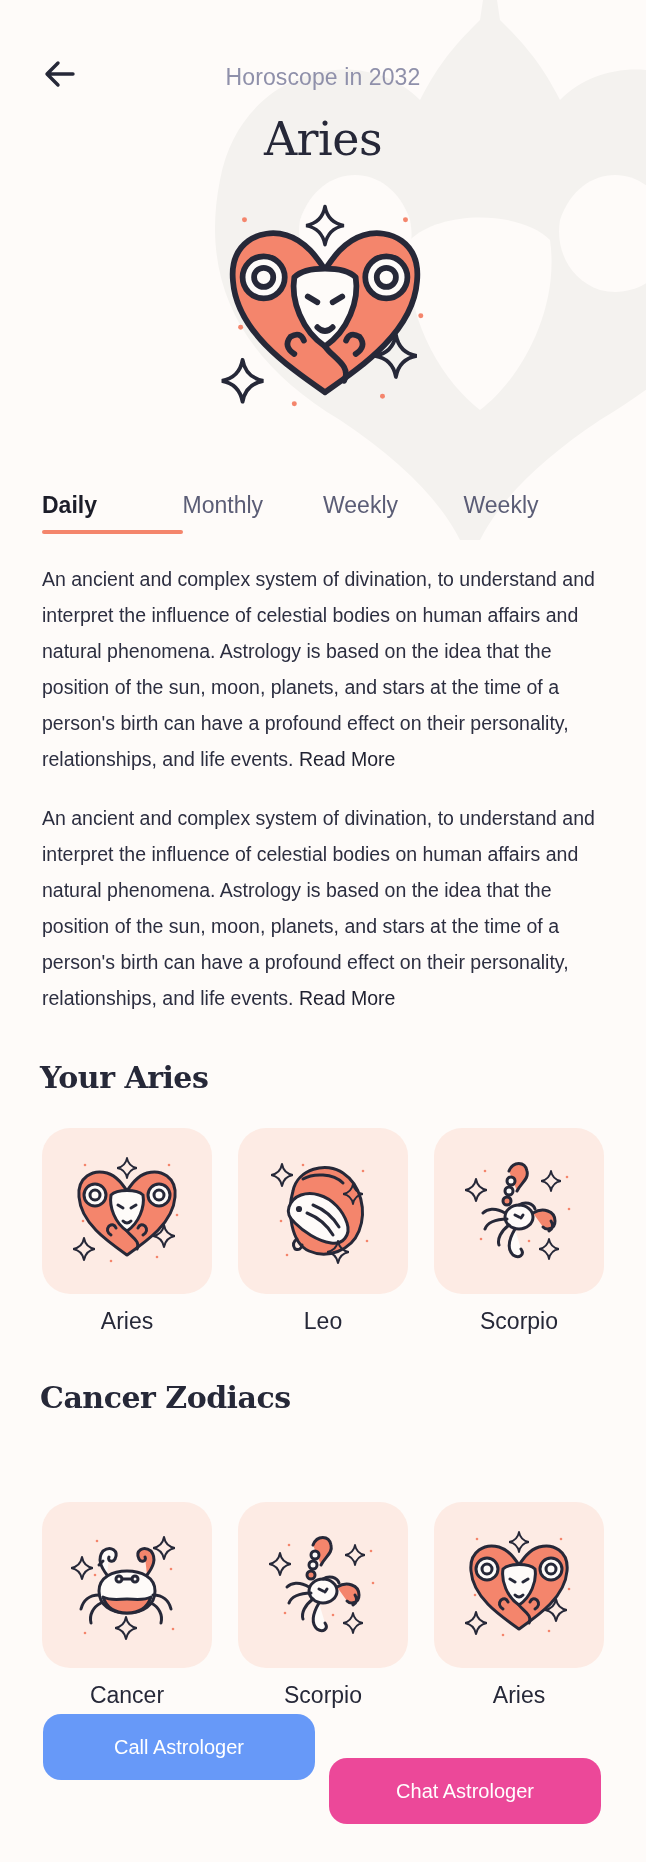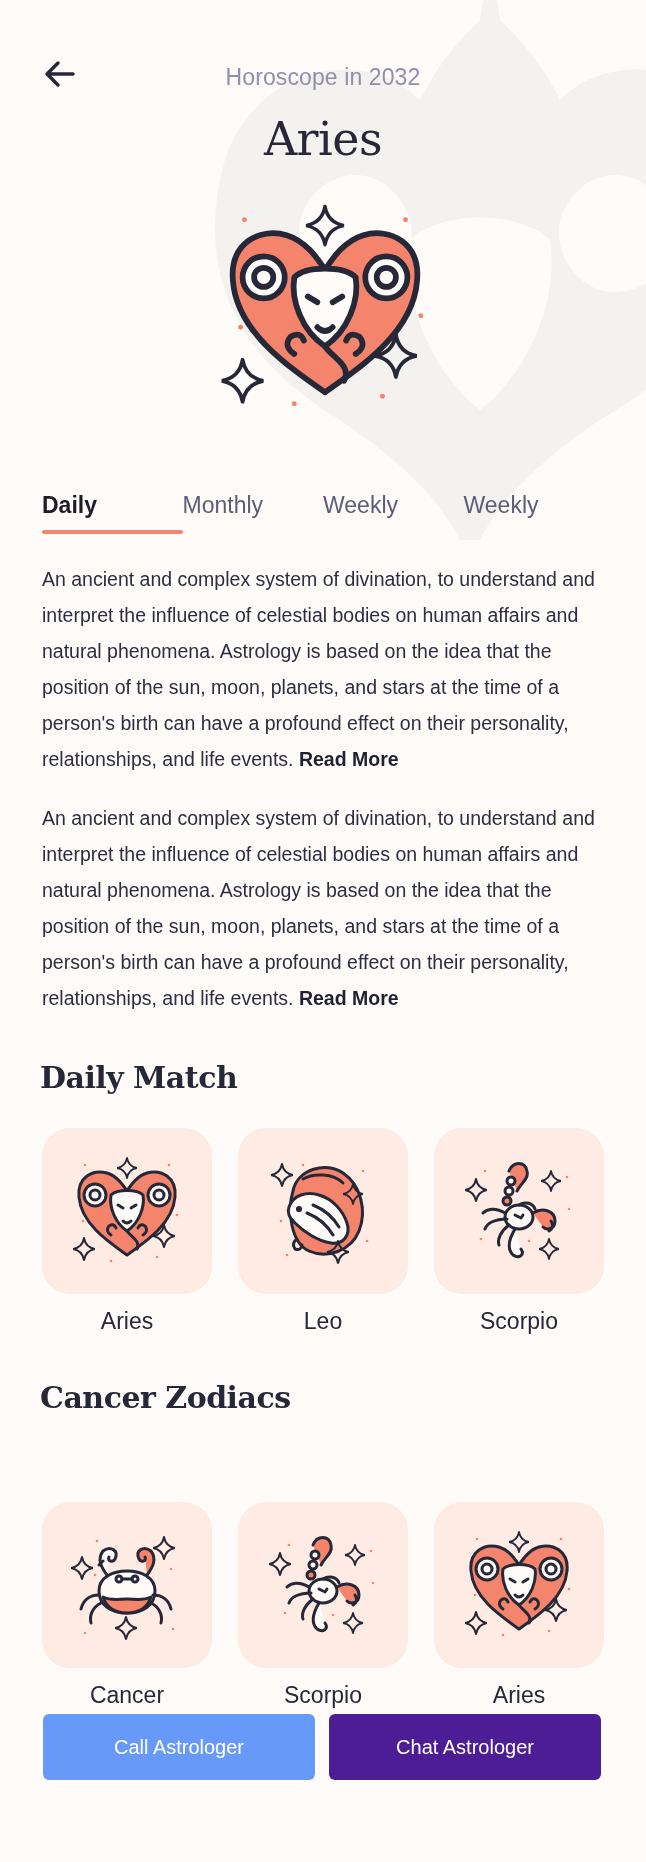--- a/index.html
+++ b/index.html
@@ -13,40 +13,40 @@
   .title { position: absolute; left: 0; width: 646px; top: 112px; text-align: center; font-family: "DejaVu Serif", "Liberation Serif", serif; font-size: 46px; color: #262838; letter-spacing: -0.5px; }
 
   .hero { position: absolute; left: 210px; top: 188px; width: 230px; height: 240px; }
 
   .tabs { position: absolute; left: 42px; top: 484px; width: 562px; height: 50px; display: flex; }
   .tab { flex: 1; font-size: 23px; color: #5b5d76; padding-top: 8px; cursor: pointer; position: relative; }
   .tab.active { color: #1c1d29; font-weight: bold; }
   .tab.active::after { content: ""; position: absolute; left: 0; right: 0; bottom: 0; height: 4px; background: #f4856c; border-radius: 2px; }
 
   .para { position: absolute; left: 42px; width: 570px; font-size: 19.5px; line-height: 36px; color: #2c2e40; }
-  .para .read-more { font-weight: bold; color: #1f2030; cursor: pointer; }
+  .para .read-more { font-weight: normal; color: #1f2030; cursor: pointer; }
   .p1 { top: 561px; }
   .p2 { top: 800px; }
 
   .section-title { position: absolute; left: 40px; font-family: "DejaVu Serif", "Liberation Serif", serif; font-size: 30px; color: #262838; letter-spacing: -0.5px; font-weight: bold; }
   .st1 { top: 1060px; }
   .st2 { top: 1380px; }
 
   .grid { position: absolute; left: 42px; width: 562px; display: flex; justify-content: space-between; }
   .g1 { top: 1128px; }
   .g2 { top: 1502px; }
   .card-wrap { width: 170px; display: flex; flex-direction: column; align-items: center; cursor: pointer; }
   .card { width: 170px; height: 166px; background: #fdebe4; border-radius: 28px; display: flex; align-items: center; justify-content: center; }
   .card svg { width: 120px; height: 120px; }
   .card-label { margin-top: 14px; font-size: 23px; color: #262838; }
 
   .actions { position: absolute; left: 43px; top: 1714px; width: 558px; display: flex; justify-content: space-between; }
-  .btn { width: 272px; height: 66px; border-radius: 6px; display: flex; align-items: center; justify-content: center; font-size: 20px; color: #ffffff; cursor: pointer; }
+  .btn { width: 272px; height: 66px; border-radius: 18px; display: flex; align-items: center; justify-content: center; font-size: 20px; color: #ffffff; cursor: pointer; }
   .btn-call { background: #6799f8; }
-  .btn-chat { background: #4c1d95; }
+  .btn-chat { background: #ec4899; margin-top: 44px; }
 </style>
 </head>
 <body>
 
 <svg width="0" height="0" style="position:absolute">
   <defs>
     <symbol id="sparkle" viewBox="-10 -10 20 20">
       <path d="M0,-10 Q1.5,-1.5 10,0 Q1.5,1.5 0,10 Q-1.5,1.5 -10,0 Q-1.5,-1.5 0,-10 Z" fill="none" stroke="#262838" stroke-width="1.8" stroke-linejoin="round"></path>
     </symbol>
     <symbol id="aries" viewBox="0 0 120 120">
@@ -172,21 +172,21 @@
 <div class="tabs">
   <div class="tab active">Daily</div>
   <div class="tab">Monthly</div>
   <div class="tab">Weekly</div>
   <div class="tab">Weekly</div>
 </div>
 
 <p class="para p1"><span>An ancient and complex system of divination, to understand and interpret the influence of celestial bodies on human affairs and natural phenomena. Astrology is based on the idea that the position of the sun, moon, planets, and stars at the time of a person's birth can have a profound effect on their personality, relationships, and life events. </span><span class="read-more">Read More</span></p>
 <p class="para p2"><span>An ancient and complex system of divination, to understand and interpret the influence of celestial bodies on human affairs and natural phenomena. Astrology is based on the idea that the position of the sun, moon, planets, and stars at the time of a person's birth can have a profound effect on their personality, relationships, and life events. </span><span class="read-more">Read More</span></p>
 
-<div class="section-title st1">Daily Match</div>
+<div class="section-title st1">Your Aries</div>
 <div class="grid g1">
   <div class="card-wrap">
     <div class="card">
       <svg viewBox="0 0 120 120">
           <use href="#aries"></use>
         </svg>
     </div>
     <div class="card-label">Aries</div>
   </div>
   <div class="card-wrap">

